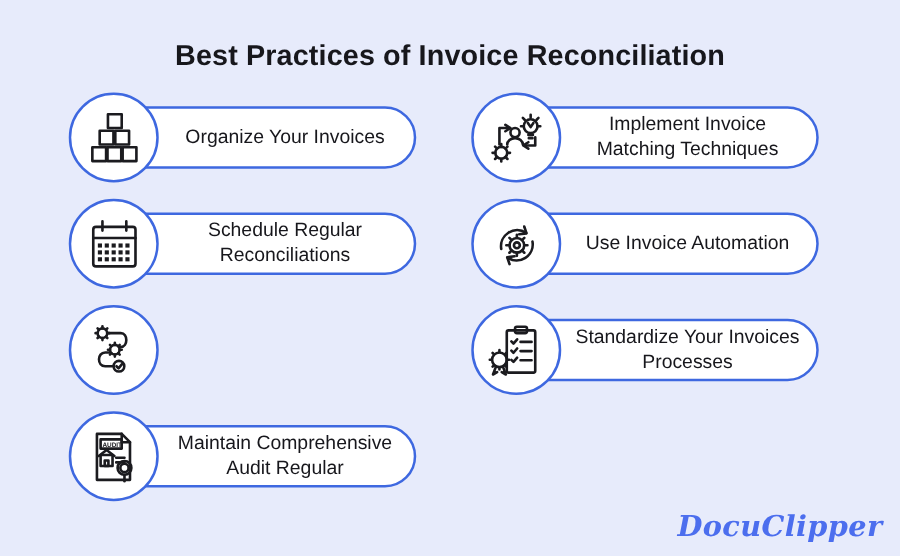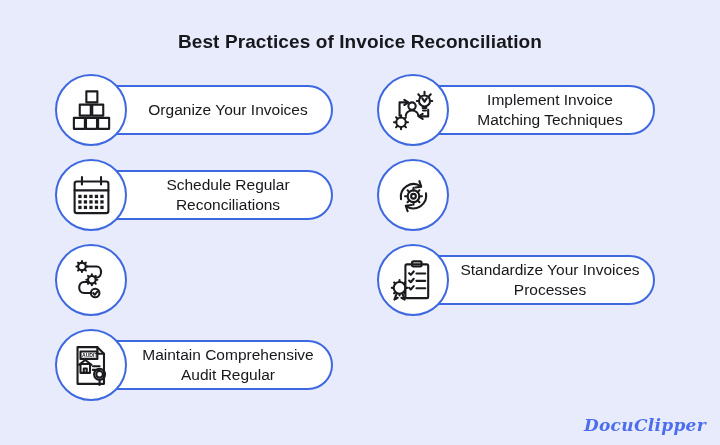--- a/index.html
+++ b/index.html
@@ -6,21 +6,21 @@
     --bg:#E7EBFB; --accent:#3E68E0; --ink:#17171C; --logo:#4C6EEE; --fill:#FFFFFF;
   }
   *{margin:0;padding:0;box-sizing:border-box;}
   html,body{background:#fff;}
   .canvas{
     position:relative;width:720px;height:445px;background:var(--bg);
     font-family:"Liberation Sans",sans-serif;overflow:hidden;
   }
   .title{
     position:absolute;top:31px;left:0;width:100%;text-align:center;
-    font-size:19px;font-weight:700;color:var(--ink);letter-spacing:.1px;
+    font-size:23px;font-weight:700;color:var(--ink);letter-spacing:.1px;
   }
   .grid{
     position:absolute;top:74px;left:55px;
     display:grid;grid-template-columns:278px 278px;column-gap:44px;row-gap:13px;
   }
   .item{position:relative;width:278px;height:72px;}
   .pill{
     position:absolute;left:30px;top:11px;right:0;height:50px;
     background:var(--fill);border:2px solid var(--accent);border-radius:26px;
     display:flex;align-items:center;justify-content:center;
@@ -37,21 +37,21 @@
   .icon{width:47px;height:47px;}
   .icon *{vector-effect:non-scaling-stroke;}
   .icon path,.icon rect,.icon circle,.icon line{
     fill:none;stroke:#1b1b1f;stroke-width:2.1;stroke-linecap:round;stroke-linejoin:round;
   }
   .icon .fill{fill:#1b1b1f;stroke:none;}
   .icon text{fill:#1b1b1f;stroke:none;font-family:"Liberation Sans",sans-serif;font-weight:700;}
   .logo{
     position:absolute;right:14px;bottom:10px;
     font-family:"DejaVu Serif",serif;font-style:italic;font-weight:700;
-    font-size:17px;color:var(--logo);letter-spacing:.3px;
+    font-size:23px;color:var(--logo);letter-spacing:.3px;
   }
 </style>
 </head>
 <body>
 
 <div class="canvas">
   <div class="title">Best Practices of Invoice Reconciliation</div>
 
   <div class="grid">
 
@@ -116,20 +116,23 @@
           <rect class="fill" x="21.5" y="46" width="4.5" height="4.5"></rect>
           <rect class="fill" x="29" y="46" width="4.5" height="4.5"></rect>
           <rect class="fill" x="36.5" y="46" width="4.5" height="4.5"></rect>
           <rect class="fill" x="44" y="46" width="4.5" height="4.5"></rect>
         </svg>
       </div>
     </div>
 
 
     <div class="item">
+      <div class="pill">
+        <div class="label">Use Invoice Automation</div>
+      </div>
       <div class="circle">
         <svg class="icon" viewBox="0 0 64 64">
           <circle cx="32" cy="33" r="8"></circle>
           <circle cx="32" cy="33" r="3.2"></circle>
           <path d="M32,21.5 v3.5 M32,41 v3.5 M20.5,33 h3.5 M40,33 h3.5 M23.9,24.9 l2.5,2.5 M37.6,38.6 l2.5,2.5 M40.1,24.9 l-2.5,2.5 M26.4,38.6 l-2.5,2.5"></path>
           <path d="M15,37 a17.5,17.5 0 0 1 27,-17.5"></path>
           <path d="M40,12.5 l2.5,7.5 -8,1"></path>
           <path d="M49,29 a17.5,17.5 0 0 1 -27,17.5"></path>
           <path d="M24,53.5 l-2.5,-7.5 8,-1"></path>
         </svg>

